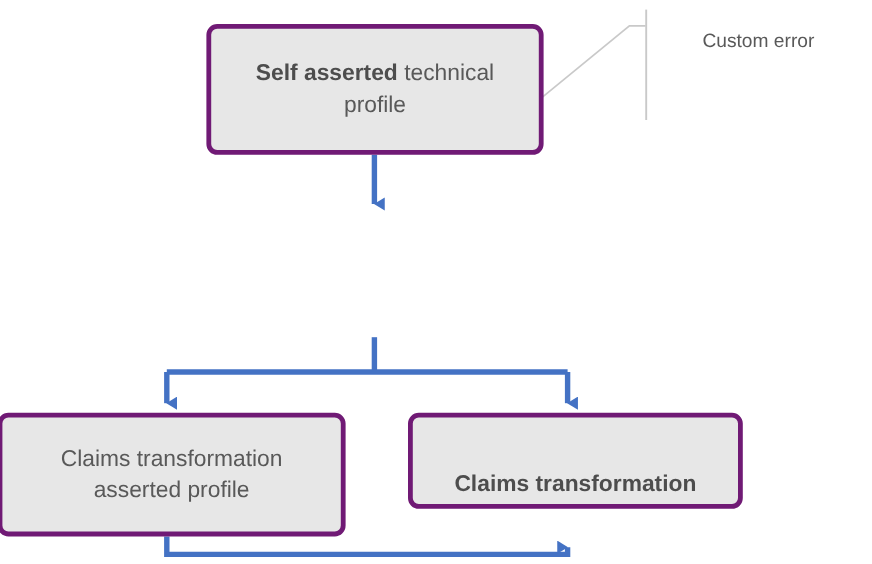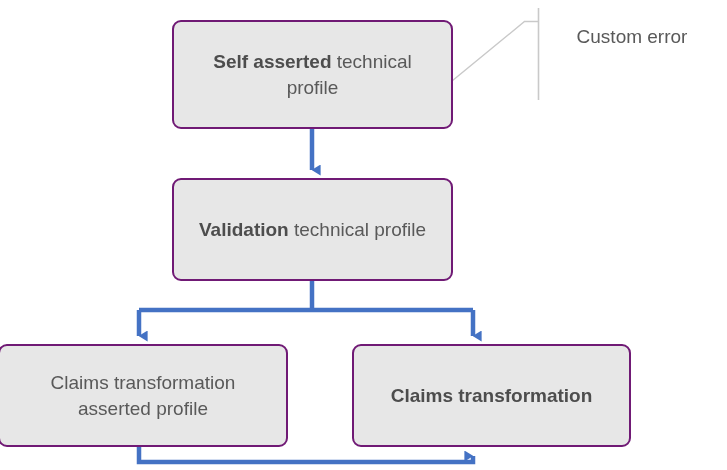--- a/index.html
+++ b/index.html
@@ -19,48 +19,48 @@
     position: absolute;
     left: 0;
     top: 0;
     width: 727px;
     height: 470px;
   }
   .node {
     position: absolute;
     box-sizing: border-box;
     background: #E7E7E7;
-    border: 2px solid #701a75;
+    border: 4px solid #701a75;
     border-radius: 9px;
     display: flex;
     align-items: center;
     justify-content: center;
     text-align: center;
     color: #595959;
     font-size: 19px;
     line-height: 1.33;
     padding: 4px 14px;
   }
   .node .txt { display: block; }
   .node b { font-weight: bold; color: #4D4D4D; }
   .node .bold-all { font-weight: bold; color: #4D4D4D; }
 
   #node-self-asserted { left: 172px; top: 20px; width: 281px; height: 109px; }
   #node-validation     { left: 172px; top: 178px; width: 281px; height: 103px; }
   #node-claims-tp      { left: -2px;  top: 344px; width: 290px; height: 103px; }
-  #node-claims-tr      { left: 352px; top: 344px; width: 279px; height: 103px; }
+  #node-claims-tr      { left: 340px; top: 344px; width: 279px; height: 80px; align-items: flex-end; }
 
   #callout-text {
     position: absolute;
     left: 552px;
     top: 23px;
     width: 160px;
     text-align: center;
     color: #595959;
-    font-size: 19px;
+    font-size: 16px;
     line-height: 1.45;
   }
   #callout-text span { display: block; }
 </style>
 </head>
 <body>
 
 <div id="canvas">
 
   <svg id="svg-layer" viewBox="0 0 727 470" xmlns="http://www.w3.org/2000/svg">
@@ -91,23 +91,20 @@
 
     <g>
       <path d="M139,447 L139,462 L473,462 L473,456" fill="none" stroke="#4472C4" stroke-width="4.5" marker-end="url(#arrow-up)"></path>
     </g>
   </svg>
 
   <div class="node" id="node-self-asserted">
     <span class="txt"><b>Self asserted</b><span> technical profile</span></span>
   </div>
 
-  <div class="node" id="node-validation">
-    <span class="txt"><b>Validation</b><span> technical profile</span></span>
-  </div>
 
   <div class="node" id="node-claims-tp">
     <span class="txt">Claims transformation asserted profile</span>
   </div>
 
   <div class="node" id="node-claims-tr">
     <span class="txt bold-all">Claims transformation</span>
   </div>
 
   <div id="callout-text">

